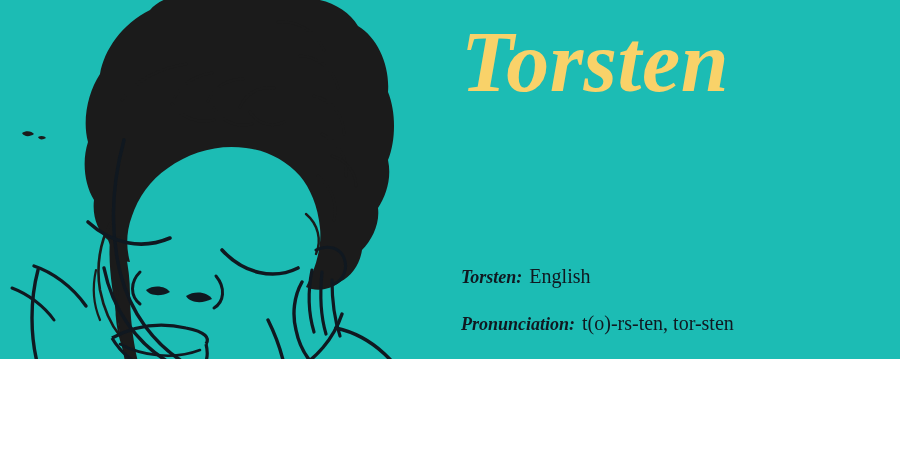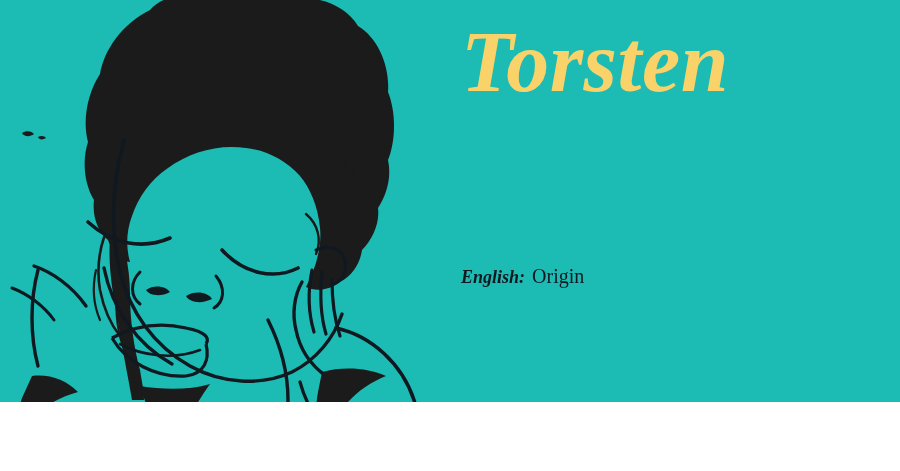--- a/index.html
+++ b/index.html
@@ -3,21 +3,21 @@
 <meta charset="utf-8">
 <style>
   html, body {
     margin: 0;
     padding: 0;
     background: #ffffff;
   }
   #card {
     position: relative;
     width: 900px;
-    height: 402px;
+    height: 359px;
     overflow: hidden;
     background: #1cbcb4;
     font-family: "Liberation Serif", "DejaVu Serif", serif;
     -webkit-font-smoothing: antialiased;
   }
   #illustration {
     position: absolute;
     left: 0;
     top: 0;
     width: 440px;
@@ -334,23 +334,26 @@
   </div>
 
   <div id="text-panel">
 
     <div id="name-title" style="color: rgb(249, 210, 105);">Torsten</div>
 
 
     <div id="details">
 
       <div class="detail-row">
-        <span class="detail-label">English:</span><span class="detail-value">Origin</span>
+        <span class="detail-label">Torsten:</span><span class="detail-value">English</span>
       </div>
 
+      <div class="detail-row">
+        <span class="detail-label">Pronunciation:</span><span class="detail-value">t(o)-rs-ten, tor-sten</span>
+      </div>
 
     </div>
   </div>
 
   <div id="brand-logo">
     <svg viewBox="0 0 170 44" xmlns="http://www.w3.org/2000/svg" aria-hidden="true">
       <g fill="none" stroke="#ffffff" stroke-width="2.4" stroke-linecap="round" stroke-linejoin="round">
 
         <path d="M 4 34 C 6 22 9 12 12 8 C 13 14 13 24 13 32 C 16 24 19 16 22 12 C 23 18 23 26 23 33"></path>
 

